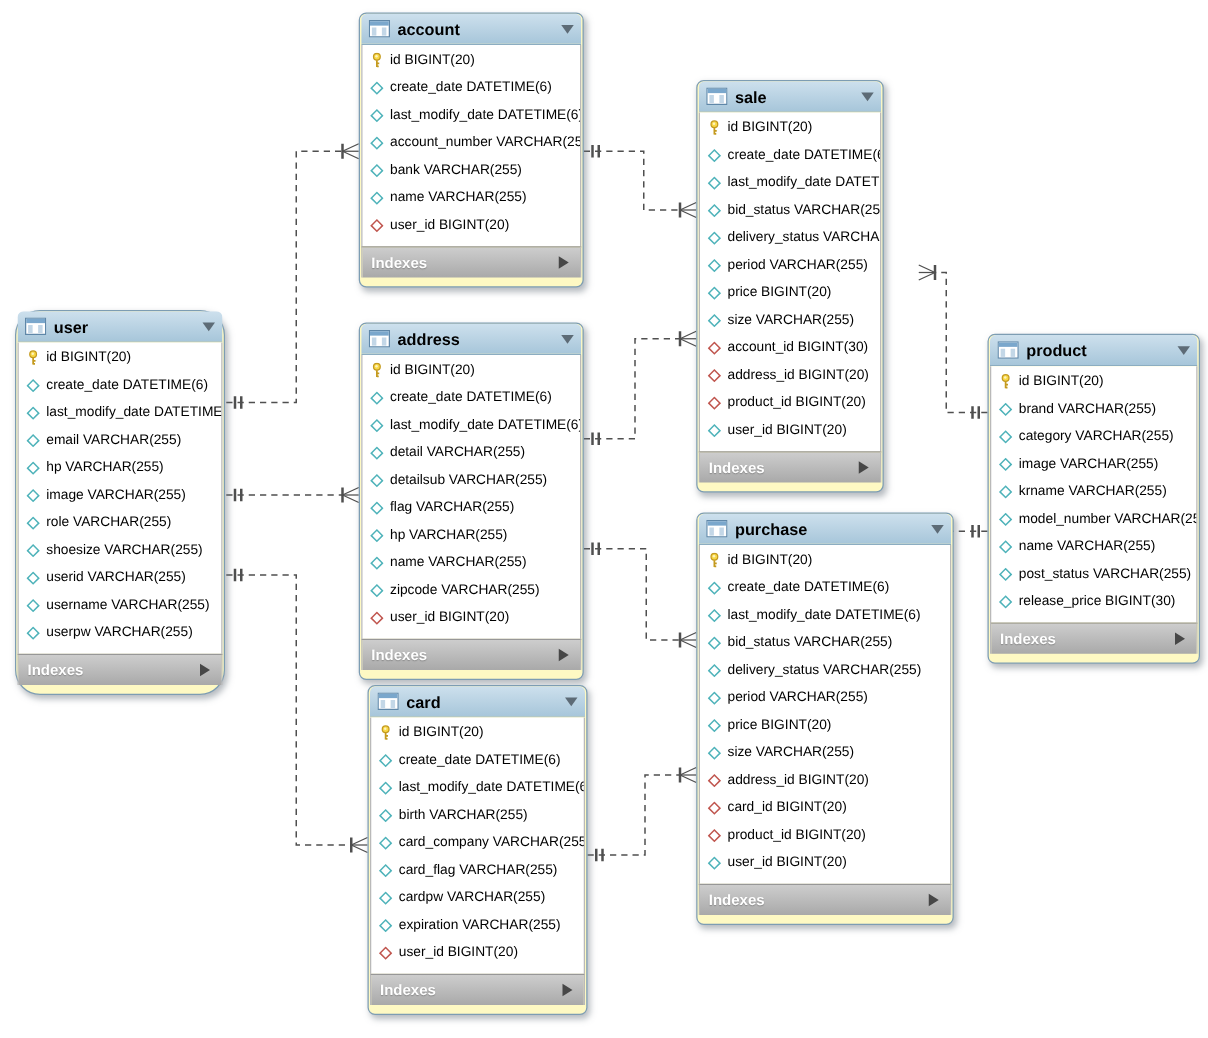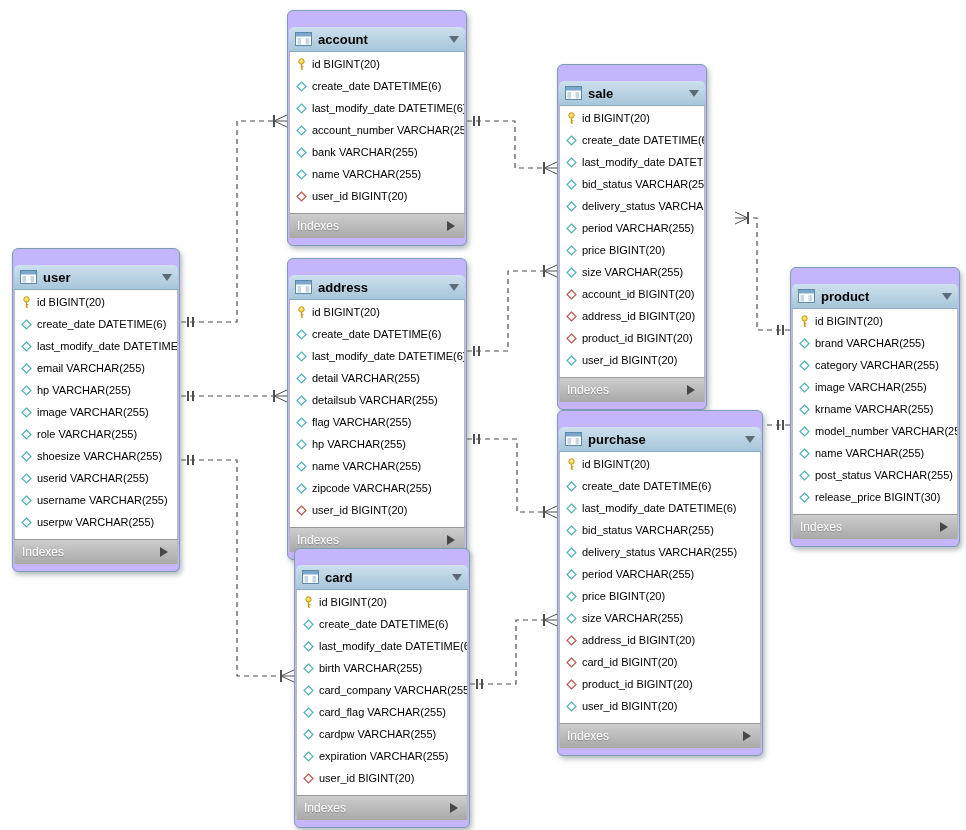--- a/index.html
+++ b/index.html
@@ -5,24 +5,24 @@
   html,body{margin:0;padding:0;}
   body{
     width:966px;height:830px;position:relative;overflow:hidden;
     background:#ffffff;
     font-family:"Liberation Sans", sans-serif;
   }
   #canvas{position:absolute;inset:0;}
   .rel-layer{position:absolute;left:0;top:0;z-index:1;}
   .table-card{
     position:absolute;z-index:2;box-sizing:border-box;
-    background:#c4b5fd;
+    background:#fef9c3;
     border:1px solid #7d9db3;
     border-radius:6px;
-    padding:16px 1px 7px 1px;
+    padding:0 1px 7px 1px;
     box-shadow:2px 3px 5px rgba(110,120,130,0.5);
   }
   .tbl-header{
     height:24px;display:flex;align-items:center;gap:6px;padding:0 6px;
     background:linear-gradient(#cde0ed,#a7c6da);
     border-bottom:1px solid #8cadc1;
     border-radius:5px 5px 0 0;
   }
   .tbl-title{flex:1;font-weight:bold;font-size:13px;color:#000;white-space:nowrap;overflow:hidden;}
   .hdr-arrow{
@@ -42,21 +42,21 @@
   }
   .row-icon{flex:0 0 auto;display:flex;align-items:center;}
   .tbl-footer{
     height:24px;display:flex;align-items:center;justify-content:space-between;
     padding:0 9px 0 7px;
     background:linear-gradient(#cdcdcd,#a9a9a9);
     border-top:1px solid #979797;
     border-left:1px solid #b9b9b9;border-right:1px solid #b9b9b9;
   }
   .footer-label{
-    color:#ffffff;font-weight:normal;font-size:12px;
+    color:#ffffff;font-weight:bold;font-size:12px;
     text-shadow:0 1px 1px rgba(0,0,0,0.25);
   }
   .ftr-arrow{
     width:0;height:0;
     border-top:5px solid transparent;border-bottom:5px solid transparent;
     border-left:8px solid #474747;
   }
 </style>
 </head>
 <body>
@@ -215,21 +215,21 @@
             </svg>
           </span>
           <span>size VARCHAR(255)</span>
         </div>
         <div class="tbl-row">
           <span class="row-icon">
             <svg width="11" height="11" viewBox="0 0 11 11">
               <path d="M5.5 1 L10 5.5 L5.5 10 L1 5.5 Z" fill="#ffffff" stroke="#c0564f" stroke-width="1.2"></path>
             </svg>
           </span>
-          <span>account_id BIGINT(20)</span>
+          <span>account_id BIGINT(30)</span>
         </div>
         <div class="tbl-row">
           <span class="row-icon">
             <svg width="11" height="11" viewBox="0 0 11 11">
               <path d="M5.5 1 L10 5.5 L5.5 10 L1 5.5 Z" fill="#ffffff" stroke="#c0564f" stroke-width="1.2"></path>
             </svg>
           </span>
           <span>address_id BIGINT(20)</span>
         </div>
         <div class="tbl-row">
@@ -247,21 +247,21 @@
             </svg>
           </span>
           <span>user_id BIGINT(20)</span>
         </div>
       </div>
       <div class="tbl-footer">
         <span class="footer-label">Indexes</span>
         <span class="ftr-arrow"></span>
       </div>
     </div>
-    <div class="table-card" style="left: 12px; top: 248px; width: 168px;">
+    <div class="table-card" style="left: 12px; top: 248px; width: 168px; border-radius: 20px;">
       <div class="tbl-header">
         <svg width="17" height="14" viewBox="0 0 17 14">
           <rect x="0.5" y="0.5" width="16" height="13" fill="#ffffff" stroke="#5f87a8"></rect>
           <rect x="1" y="1" width="15" height="3.5" fill="#7aa7cc"></rect>
           <rect x="2.5" y="6" width="3.6" height="6.5" fill="#c3d7e7"></rect>
           <rect x="10.5" y="6" width="3.6" height="6.5" fill="#c3d7e7"></rect>
         </svg>
         <span class="tbl-title">user</span>
         <span class="hdr-arrow"></span>
       </div>

